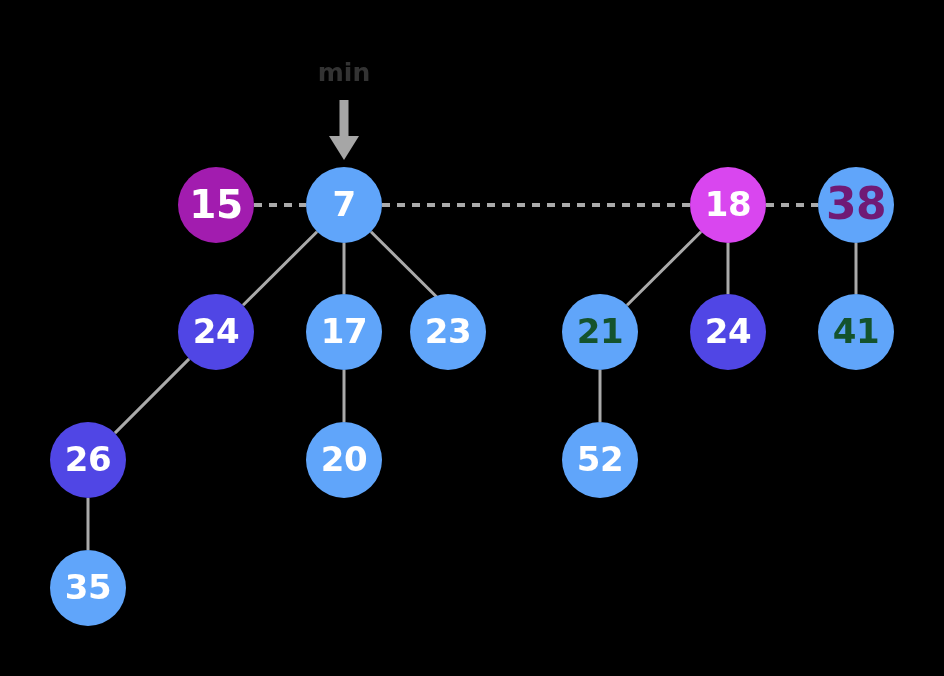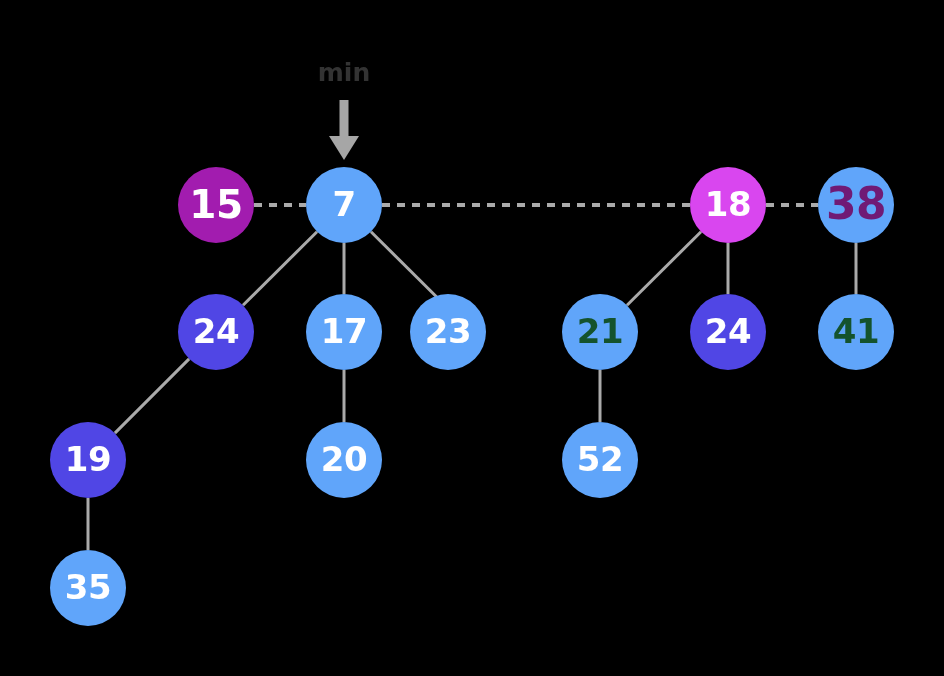--- a/index.html
+++ b/index.html
@@ -109,21 +109,21 @@
       <div class="node" style="left: 562px; top: 294px; width: 76px; height: 76px; background: rgb(96, 165, 250); font-size: 34px; color: #14532d;">
         <span class="node-label">21</span>
       </div>
       <div class="node" style="left: 690px; top: 294px; width: 76px; height: 76px; background: rgb(80, 70, 229); font-size: 34px; color: rgb(255, 255, 255);">
         <span class="node-label">24</span>
       </div>
       <div class="node" style="left: 818px; top: 294px; width: 76px; height: 76px; background: rgb(96, 165, 250); font-size: 34px; color: #14532d;">
         <span class="node-label">41</span>
       </div>
       <div class="node" style="left: 50px; top: 422px; width: 76px; height: 76px; background: rgb(80, 70, 229); font-size: 34px; color: rgb(255, 255, 255);">
-        <span class="node-label">19</span>
+        <span class="node-label">26</span>
       </div>
       <div class="node" style="left: 306px; top: 422px; width: 76px; height: 76px; background: rgb(96, 165, 250); font-size: 34px; color: rgb(255, 255, 255);">
         <span class="node-label">20</span>
       </div>
       <div class="node" style="left: 562px; top: 422px; width: 76px; height: 76px; background: rgb(96, 165, 250); font-size: 34px; color: rgb(255, 255, 255);">
         <span class="node-label">52</span>
       </div>
       <div class="node" style="left: 50px; top: 550px; width: 76px; height: 76px; background: rgb(96, 165, 250); font-size: 34px; color: rgb(255, 255, 255); text-align: center;">
         <span class="node-label">35</span>
       </div>

